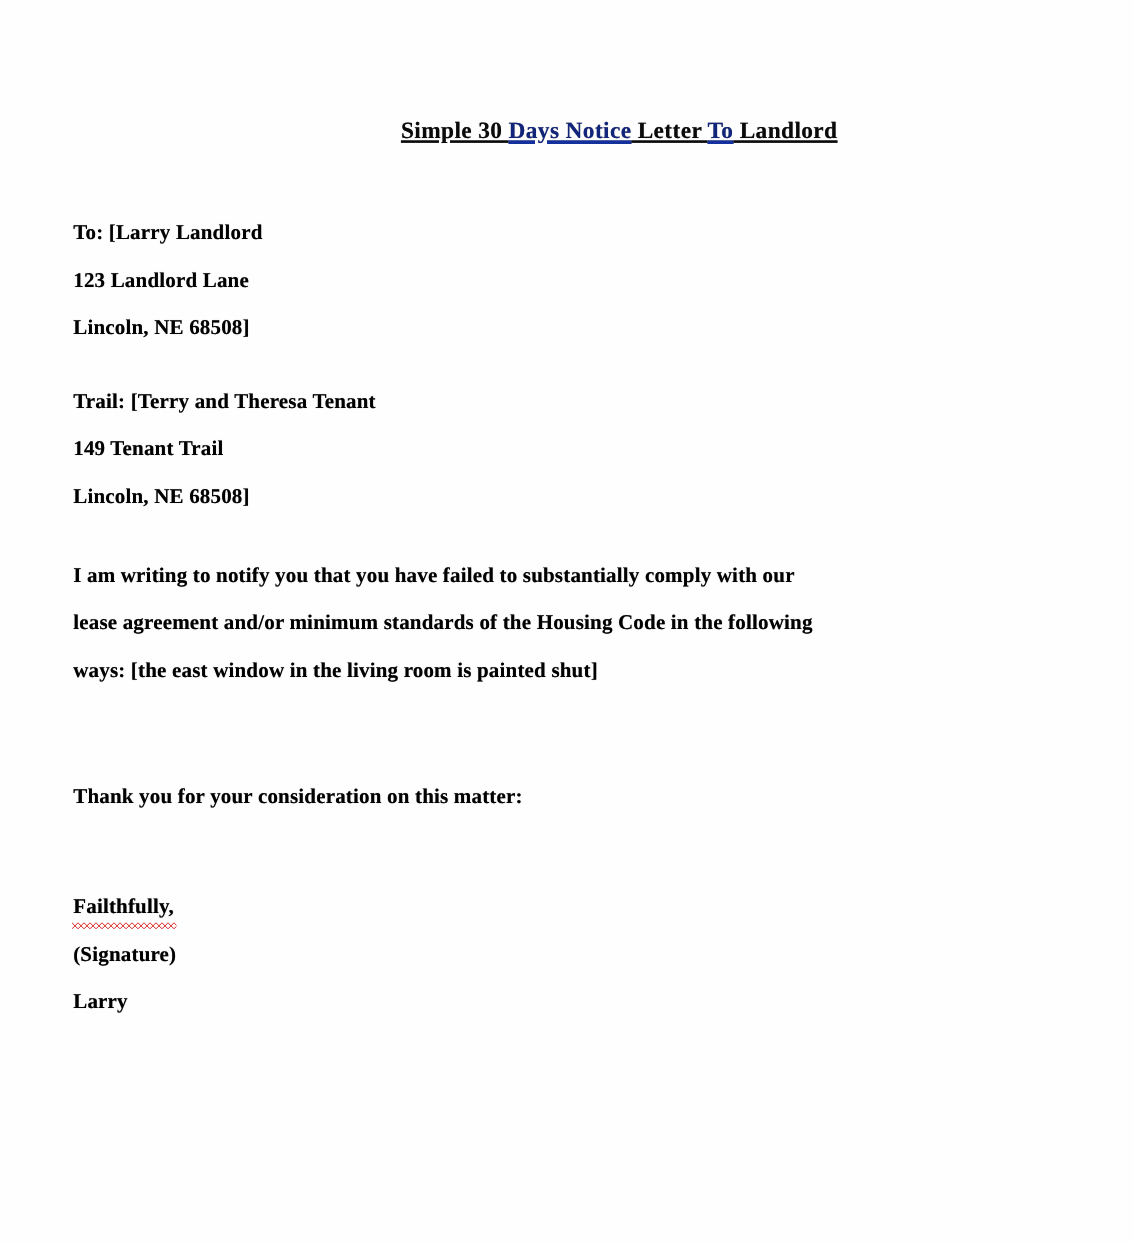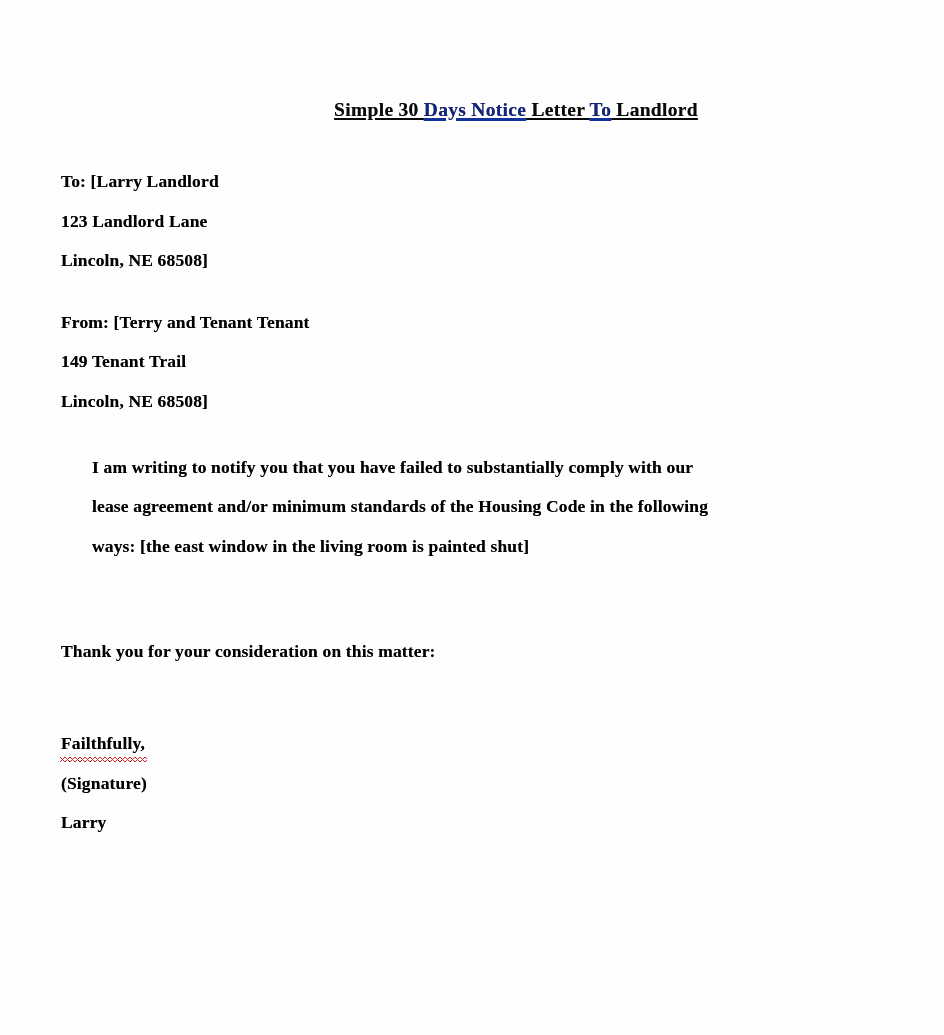--- a/index.html
+++ b/index.html
@@ -44,36 +44,35 @@
     text-underline-offset: 2px;
   }
   .doc-title .seg-black { color: #0a0a0a; text-decoration-color: #0a0a0a; }
   .doc-title .seg-link  { color: #12257c; text-decoration-color: #13309c;
                           text-decoration-thickness: 3px; }
 
   
   .body-block {
     position: absolute;
     left: 61px;
-    top: 162px;
+    top: 174px;
     width: 800px;
     font-size: 17.5px;
     font-weight: bold;
     letter-spacing: 0.15px;
   }
 
   .line {
     line-height: 39.6px;
     white-space: nowrap;
   }
   .para {
     line-height: 39.6px;
     text-align: left;
     width: 792px;
-    margin-left: 31px;
   }
   .para .l { display: block; white-space: nowrap; }
 
   .gap-sm { height: 22px; }
   .gap-md { height: 26px; }
   .gap-lg { height: 44px; }
   .gap-xl { height: 52px; }
 
   
   .misspelled {
@@ -114,21 +113,21 @@
 
     <div>
       <div class="line">To: [Larry Landlord</div>
       <div class="line">123 Landlord Lane</div>
       <div class="line">Lincoln, NE 68508]</div>
     </div>
 
     <div class="gap-sm"></div>
 
     <div>
-      <div class="line">From: [Terry and Tenant Tenant</div>
+      <div class="line">Trail: [Terry and Theresa Tenant</div>
       <div class="line">149 Tenant Trail</div>
       <div class="line">Lincoln, NE 68508]</div>
     </div>
 
     <div class="gap-md"></div>
 
     <div class="para">
       <span class="l">I am writing to notify you that you have failed to  substantially comply with our</span>
       <span class="l">lease agreement and/or minimum standards of the Housing Code in the following</span>
       <span class="l">ways: [the east window in the living room is painted shut]</span>

